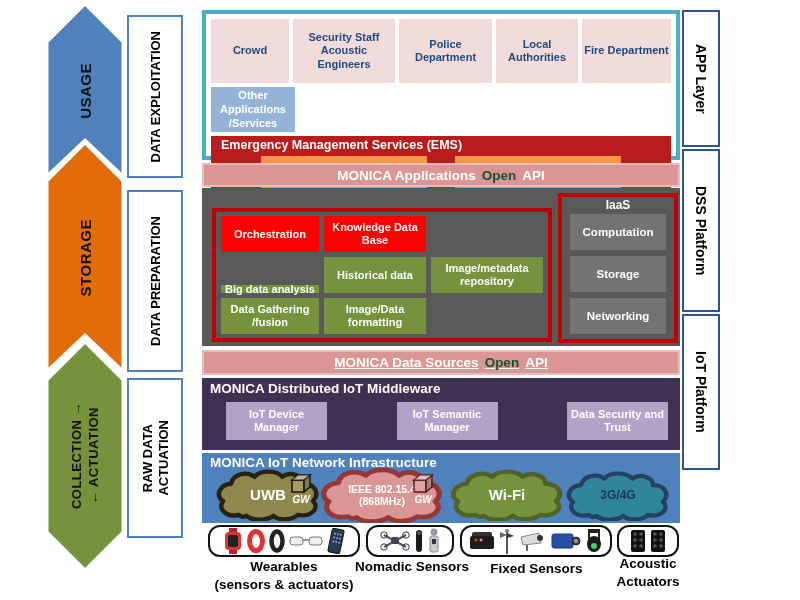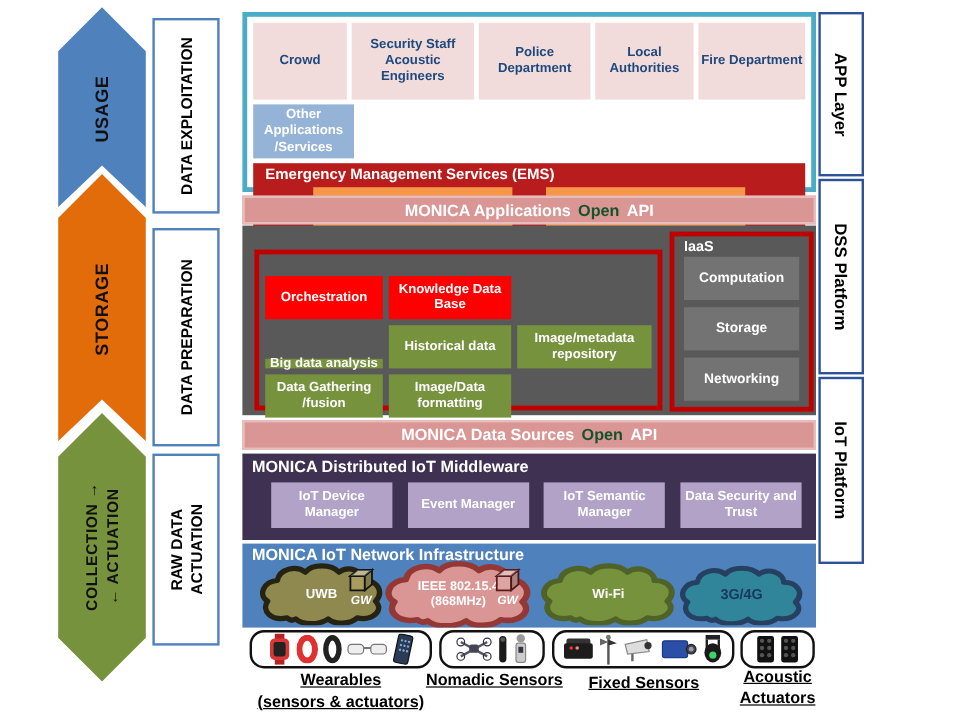--- a/index.html
+++ b/index.html
@@ -37,53 +37,53 @@
   
   .api-bar{position:absolute;left:202px;width:478px;background:#D99694;border:2px solid #E6BDBB;
            box-sizing:border-box;color:#fff;font-size:13.5px;display:flex;align-items:center;
            justify-content:center;gap:6px;}
   .api-bar .hl{color:#14532d;}
 
   
   .cloud-plat{position:absolute;left:202px;top:188px;width:478px;height:158px;background:#595959;}
   .cp-title{position:absolute;left:8px;top:2px;color:#fff;font-size:13.5px;}
   .core-box{position:absolute;left:10px;top:20px;width:340px;height:134px;border:4px solid #C00000;
-            box-sizing:border-box;padding:18px 5px;display:grid;grid-template-columns:98px 102px 112px;
+            box-sizing:border-box;padding:4px 5px;display:grid;grid-template-columns:98px 102px 112px;
             grid-template-rows:36px 36px 36px;gap:5px;}
   .svc{display:flex;align-items:center;justify-content:center;text-align:center;color:#fff;
        font-size:11px;line-height:1.15;padding:1px;}
   .svc.red{background:#FF0000;}
   .svc.green{background:#76923C;}
   .iaas-box{position:absolute;left:356px;top:5px;width:120px;height:150px;border:4px solid #C00000;
             box-sizing:border-box;padding:1px 8px;}
-  .iaas-title{color:#fff;font-size:12px;height:16px;}
+  .iaas-title{color:#fff;font-size:12px;height:16px;text-align:center;}
   .iaas-item{height:36px;margin-bottom:6px;background:#737373;color:#fff;font-size:11.5px;
              display:flex;align-items:center;justify-content:center;}
 
   
   .mw{position:absolute;left:202px;top:378px;width:478px;height:72px;background:#3F3151;}
   .mw-title{position:absolute;left:8px;top:3px;color:#fff;font-size:13.5px;}
   .mw-row{position:absolute;left:24px;right:12px;top:24px;display:flex;justify-content:space-between;}
   .mw-box{width:101px;height:38px;background:#B2A2C7;color:#fff;font-size:11px;line-height:1.2;
           display:flex;align-items:center;justify-content:center;text-align:center;}
 
   
   .net{position:absolute;left:202px;top:453px;width:478px;height:70px;background:#4F81BD;}
   .net-title{position:absolute;left:8px;top:2px;color:#fff;font-size:13.5px;}
   .cloud{position:absolute;}
   .cloud svg{position:absolute;inset:0;width:100%;height:100%;}
   .cloud-label{position:absolute;inset:0;display:flex;flex-direction:column;align-items:center;
-               justify-content:center;font-size:11px;line-height:1.15;color:#fff;}
+               justify-content:center;font-size:15px;line-height:1.15;color:#fff;}
   .gw{position:absolute;width:26px;text-align:center;z-index:5;}
   .gw-label{color:#fff;font-size:10px;margin-top:-5px;font-style:italic;}
 
   
   .dev-box{position:absolute;top:525px;height:32px;border:2px solid #111;border-radius:12px;background:#fff;
            box-sizing:border-box;display:flex;align-items:center;justify-content:center;gap:4px;}
-  .dev-label{position:absolute;text-align:center;font-size:13.5px;line-height:1.3;color:#000;text-decoration:underline;}
+  .dev-label{position:absolute;text-align:center;font-size:13.5px;line-height:1.3;color:#000;}
 </style>
 </head>
 <body>
 
 <div class="frame">
 
   <svg class="abs" style="left:45px;top:0;" width="80" height="576" viewBox="0 0 80 576">
     <polygon points="2,42 40,4 78,42 78,176 40,140 2,176" stroke="#fff" stroke-width="3" fill="#4F81BD"></polygon>
     <polygon points="2,181 40,143 78,181 78,371 40,335 2,371" stroke="#fff" stroke-width="3" fill="#E36C0A"></polygon>
     <polygon points="2,380 40,342 78,380 78,532 40,570 2,532" stroke="#fff" stroke-width="3" fill="#76923C"></polygon>
@@ -157,31 +157,30 @@
       <div class="svc green" style="grid-column:2;grid-row:3;">Image/Data formatting</div>
     </div>
     <div class="iaas-box">
       <div class="iaas-title">IaaS</div>
       <div class="iaas-item">Computation</div>
       <div class="iaas-item">Storage</div>
       <div class="iaas-item">Networking</div>
     </div>
   </div>
 
-  <div class="api-bar" style="top:350px;height:25px;">
+  <div class="api-bar" style="top:350px;height:25px;text-decoration:underline;">
     <span>MONICA Data Sources</span>
     <span class="hl">Open</span>
     <span>API</span>
   </div>
 
   <div class="mw">
     <div class="mw-title">MONICA Distributed IoT Middleware</div>
     <div class="mw-row">
       <div class="mw-box">IoT Device Manager</div>
-      <div class="mw-box">Event Manager</div>
       <div class="mw-box">IoT Semantic Manager</div>
       <div class="mw-box">Data Security and Trust</div>
     </div>
   </div>
 
   <div class="net">
     <div class="net-title">MONICA IoT Network Infrastructure</div>
 
     <div class="cloud" style="left:12px;top:16px;width:108px;height:52px;">
       <svg viewBox="0 0 120 60" preserveAspectRatio="none">

